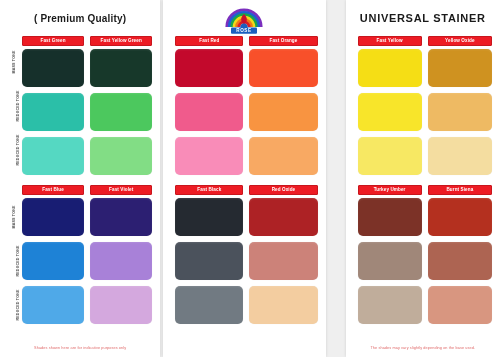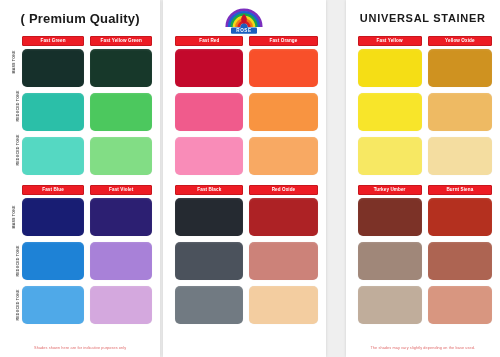--- a/index.html
+++ b/index.html
@@ -42,21 +42,21 @@
   }
 
   
   .head-zone {
     height: 36px;
     display: flex;
     align-items: center;
     justify-content: center;
   }
   .head-text {
-    font-size: 13px;
+    font-size: 10px;
     font-weight: bold;
     color: #1a1a1a;
     letter-spacing: 0.2px;
     white-space: nowrap;
   }
   .head-text.spaced {
     letter-spacing: 0.7px;
     font-size: 11px;
   }
 

